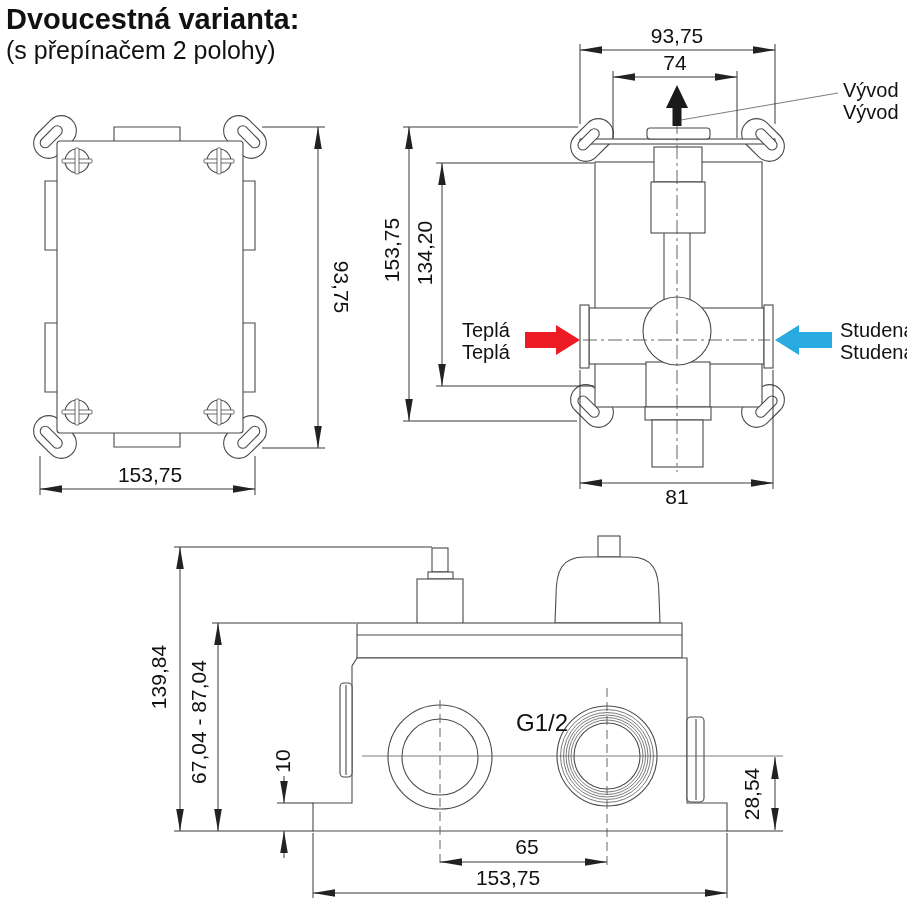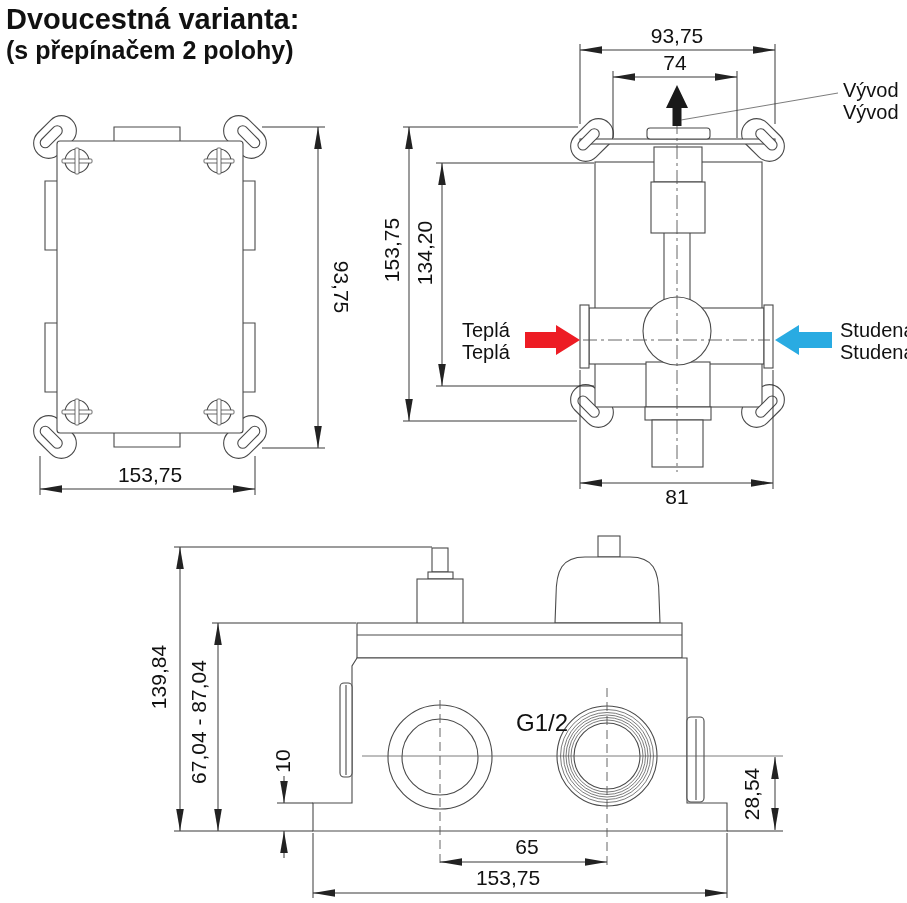--- a/index.html
+++ b/index.html
@@ -1,20 +1,20 @@
 <!DOCTYPE html>
 <html><head>
 <meta charset="utf-8">
 <style>
   html,body{margin:0;padding:0;background:#ffffff;}
   .page{position:relative;width:907px;height:903px;background:#fff;overflow:hidden;
         font-family:"Liberation Sans", sans-serif;}
   .title-block{position:absolute;left:6px;top:2px;color:#111;}
   .title-line1{font-size:29px;font-weight:bold;letter-spacing:0px;line-height:34px;}
-  .title-line2{font-size:25px;font-weight:bold;line-height:29px;}
+  .title-line2{font-size:25px;font-weight:normal;line-height:29px;}
   svg{position:absolute;left:0;top:0;}
   .geo{stroke:#4a4a4a;stroke-width:1.1;fill:none;}
   .geow{stroke:#4a4a4a;stroke-width:1.1;fill:#ffffff;}
   .dim{stroke:#2f2f2f;stroke-width:0.95;fill:none;}
   .thin{stroke:#5a5a5a;stroke-width:0.8;fill:none;}
   .cl{stroke:#555;stroke-width:0.9;fill:none;stroke-dasharray:14 4 3 4;}
   .dash{stroke:#555;stroke-width:0.9;fill:none;stroke-dasharray:9 5;}
   .dtxt{font-family:"Liberation Sans", sans-serif;font-size:21px;fill:#111;}
   .ltxt{font-family:"Liberation Sans", sans-serif;font-size:20px;fill:#111;}
   .gtxt{font-family:"Liberation Sans", sans-serif;font-size:24px;fill:#111;}

